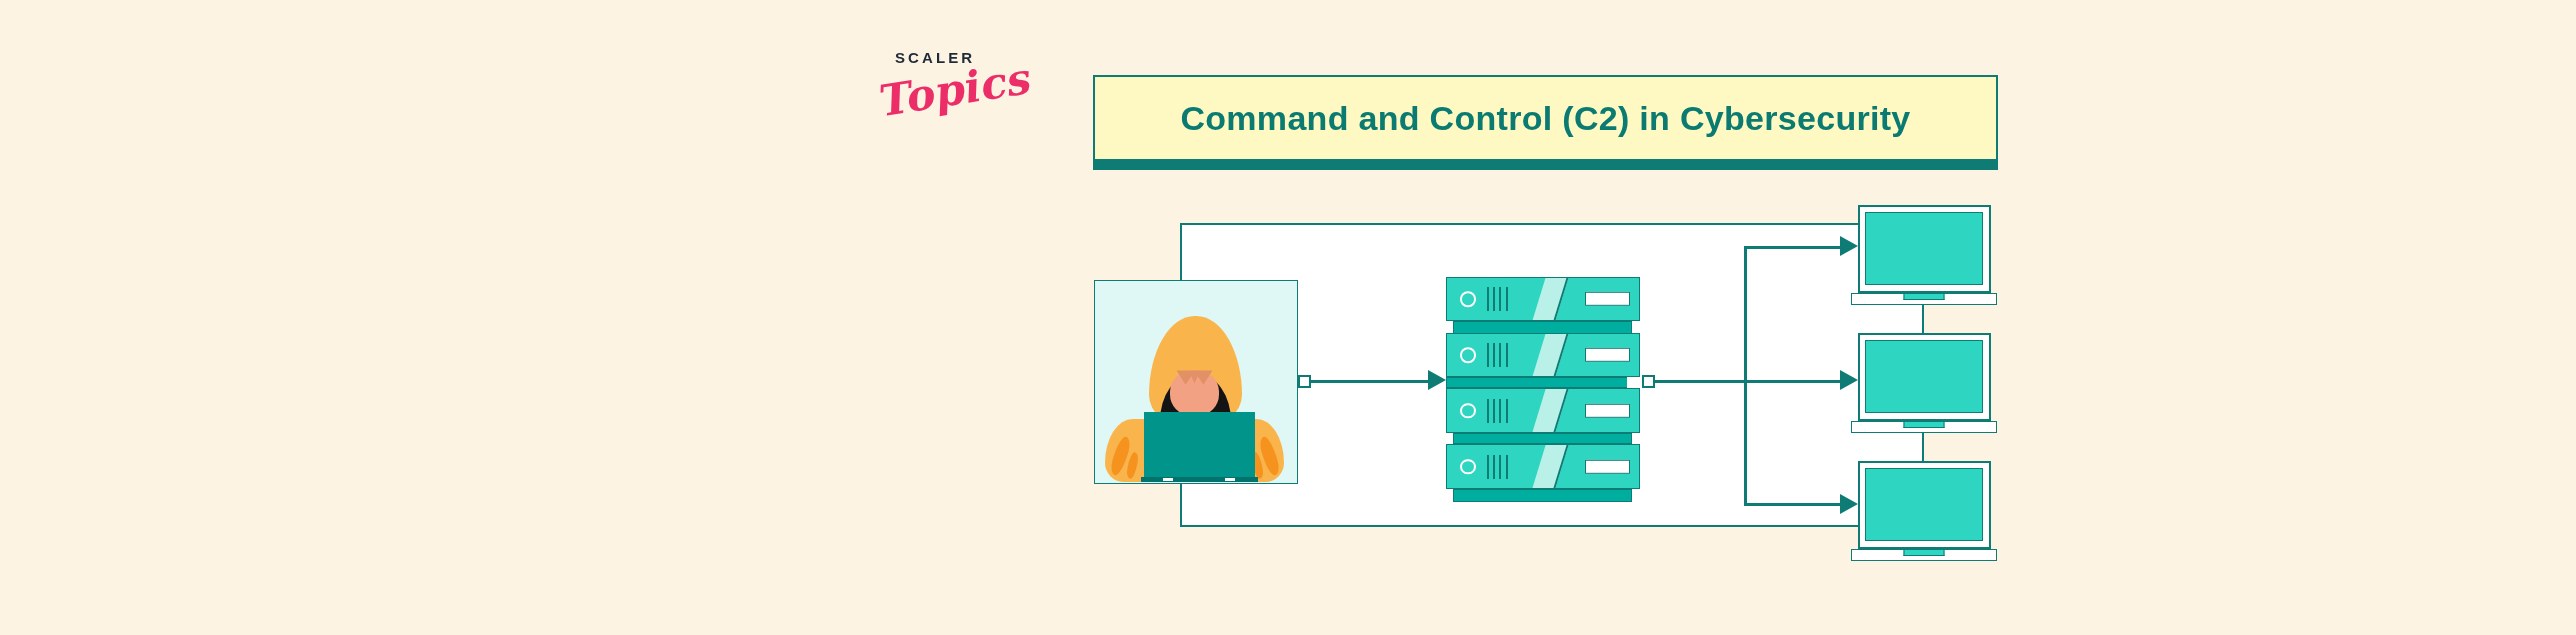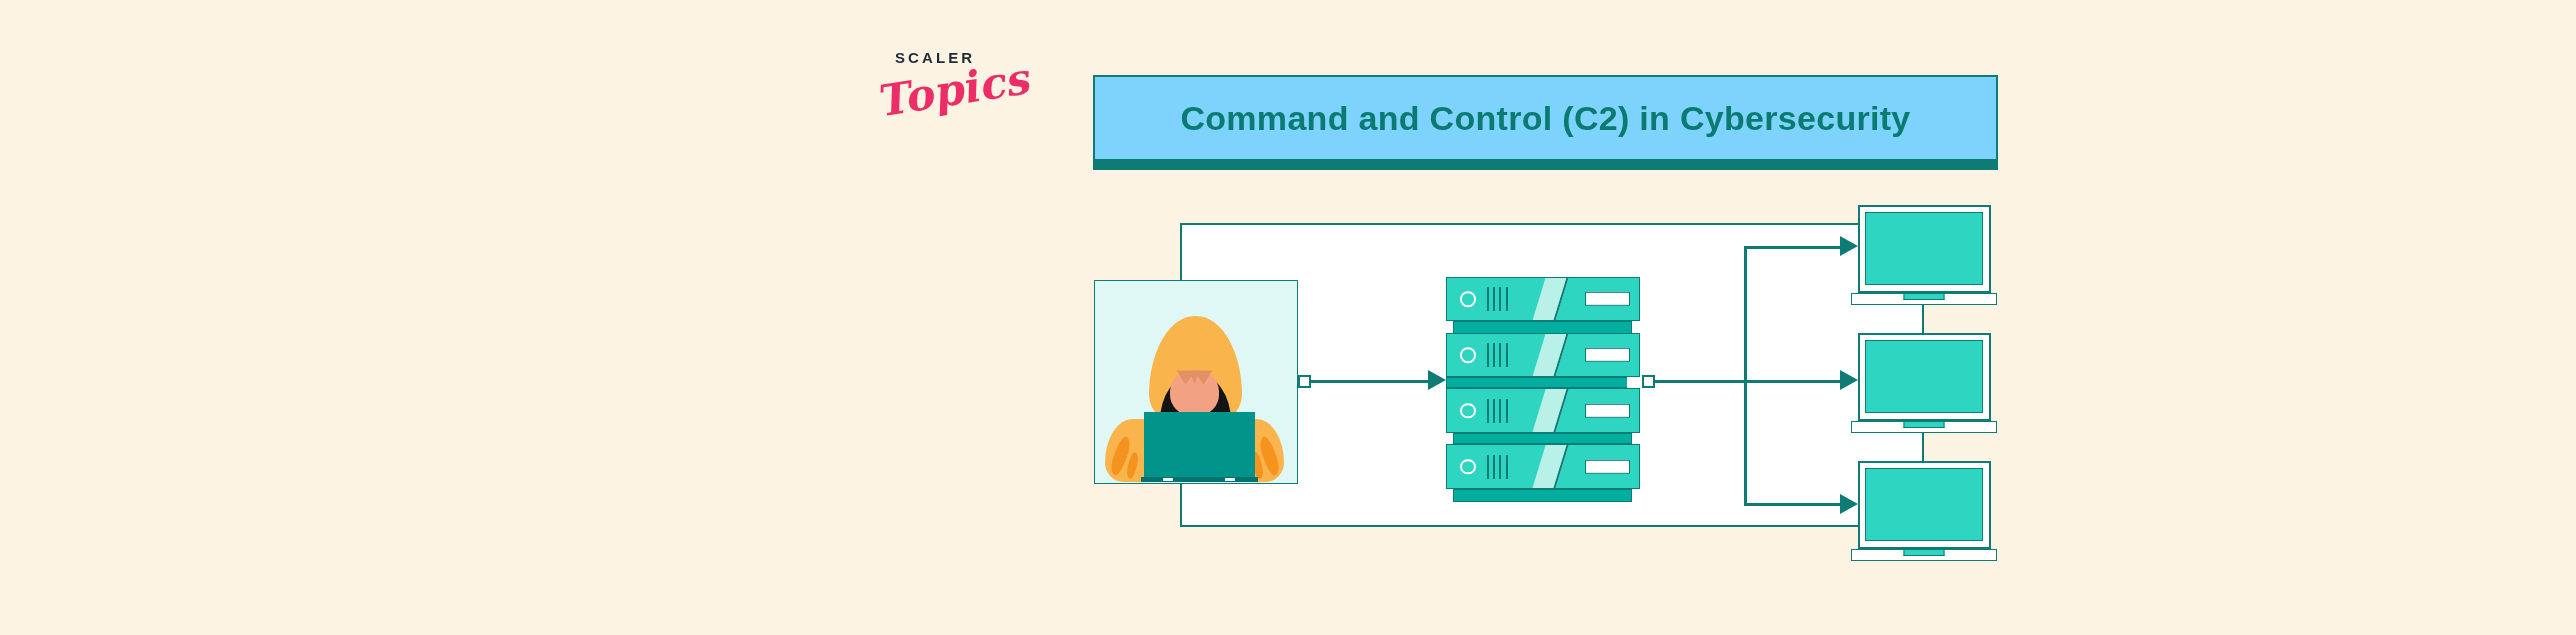--- a/index.html
+++ b/index.html
@@ -15,21 +15,21 @@
 
   
   #brand-wordmark{position:absolute;left:895px;top:49px;width:118px;text-align:left;
     font-weight:800;font-size:15px;letter-spacing:3.1px;color:var(--navy);}
   #brand-script{position:absolute;left:879px;top:65px;width:147px;text-align:center;
     font-family:"DejaVu Serif",serif;font-style:italic;font-weight:bold;font-size:43px;
     color:var(--pink);transform:rotate(-9deg);}
 
   
   #title-banner{position:absolute;left:1093px;top:75px;width:905px;height:86px;
-    background:#7dd3fc;border:2.6px solid var(--teal);display:flex;align-items:center;justify-content:center;z-index:5;}
+    background:#fef9c3;border:2.6px solid var(--teal);display:flex;align-items:center;justify-content:center;z-index:5;}
   #title-text{font-weight:bold;font-size:34px;color:var(--teal-text);letter-spacing:0.3px;}
   #title-shadow{position:absolute;left:1093px;top:160px;width:905px;height:10.3px;background:var(--teal);z-index:5;}
 
   
   #network-frame{position:absolute;left:1180px;top:223px;width:744px;height:304px;
     background:#fff;border:2.1px solid var(--teal);z-index:0;}
 
   
   .line{position:absolute;background:var(--line);z-index:1;}
   .arrowhead{position:absolute;width:0;height:0;border-top:10.8px solid transparent;

